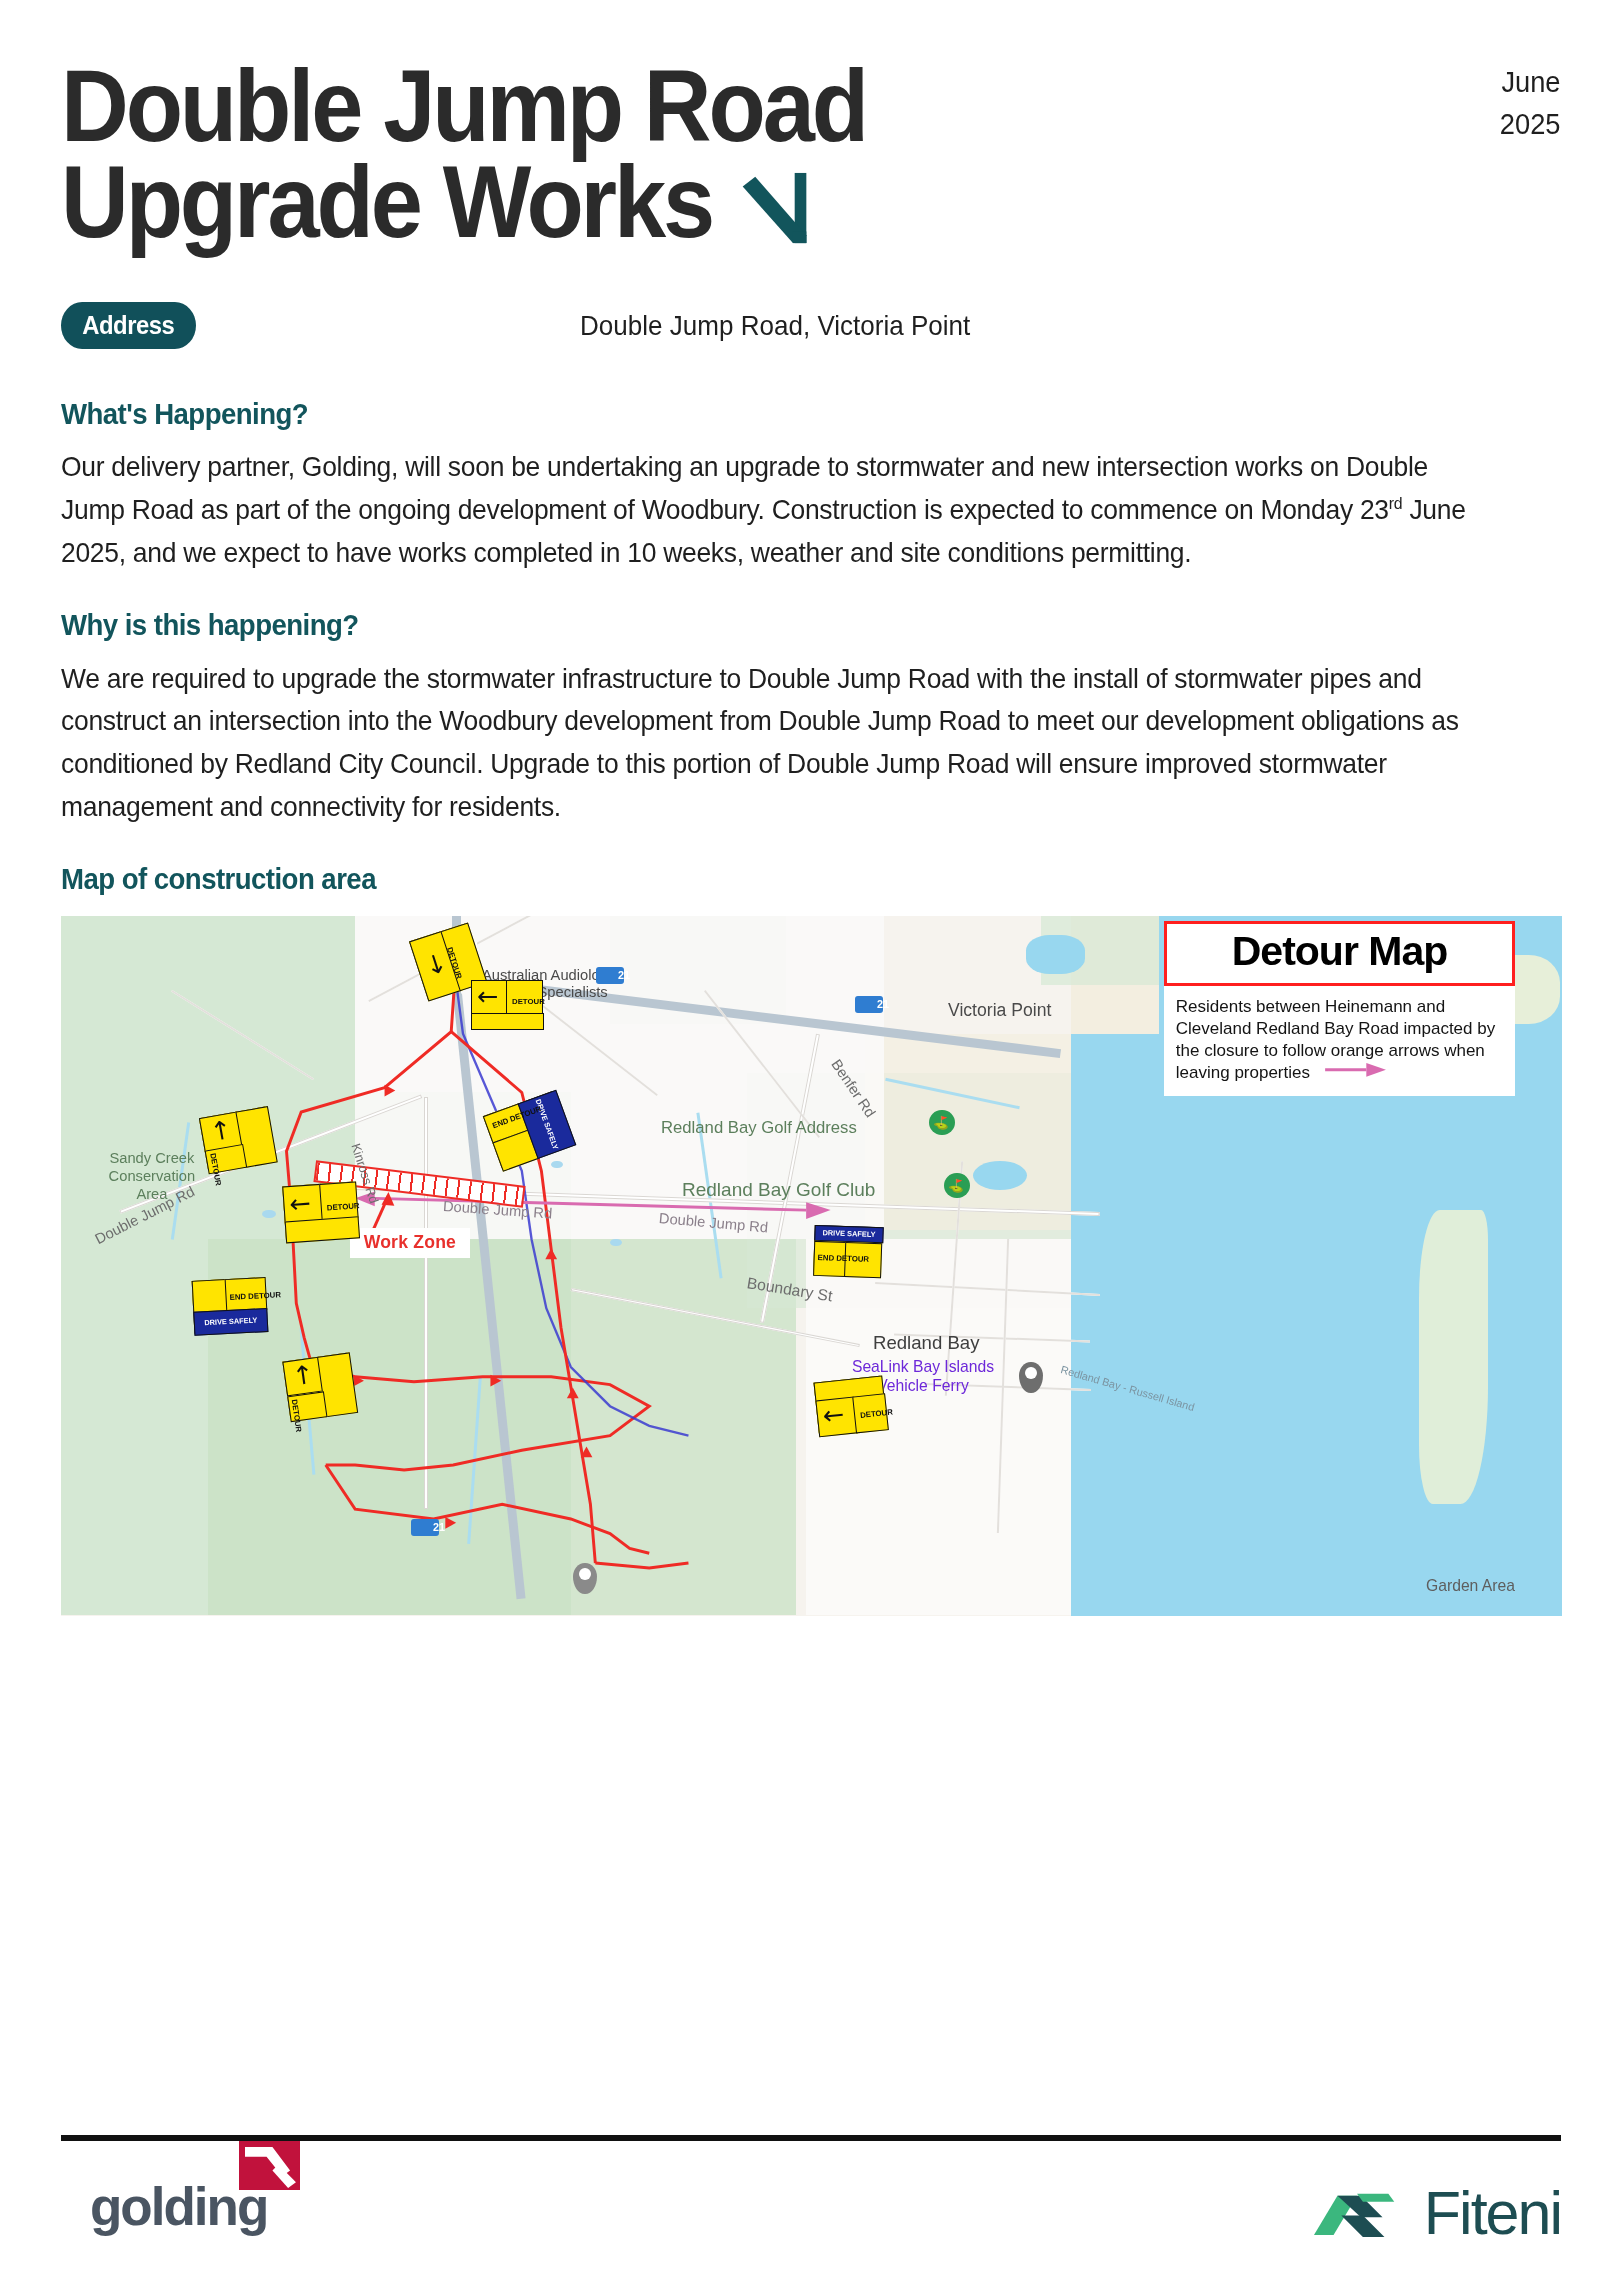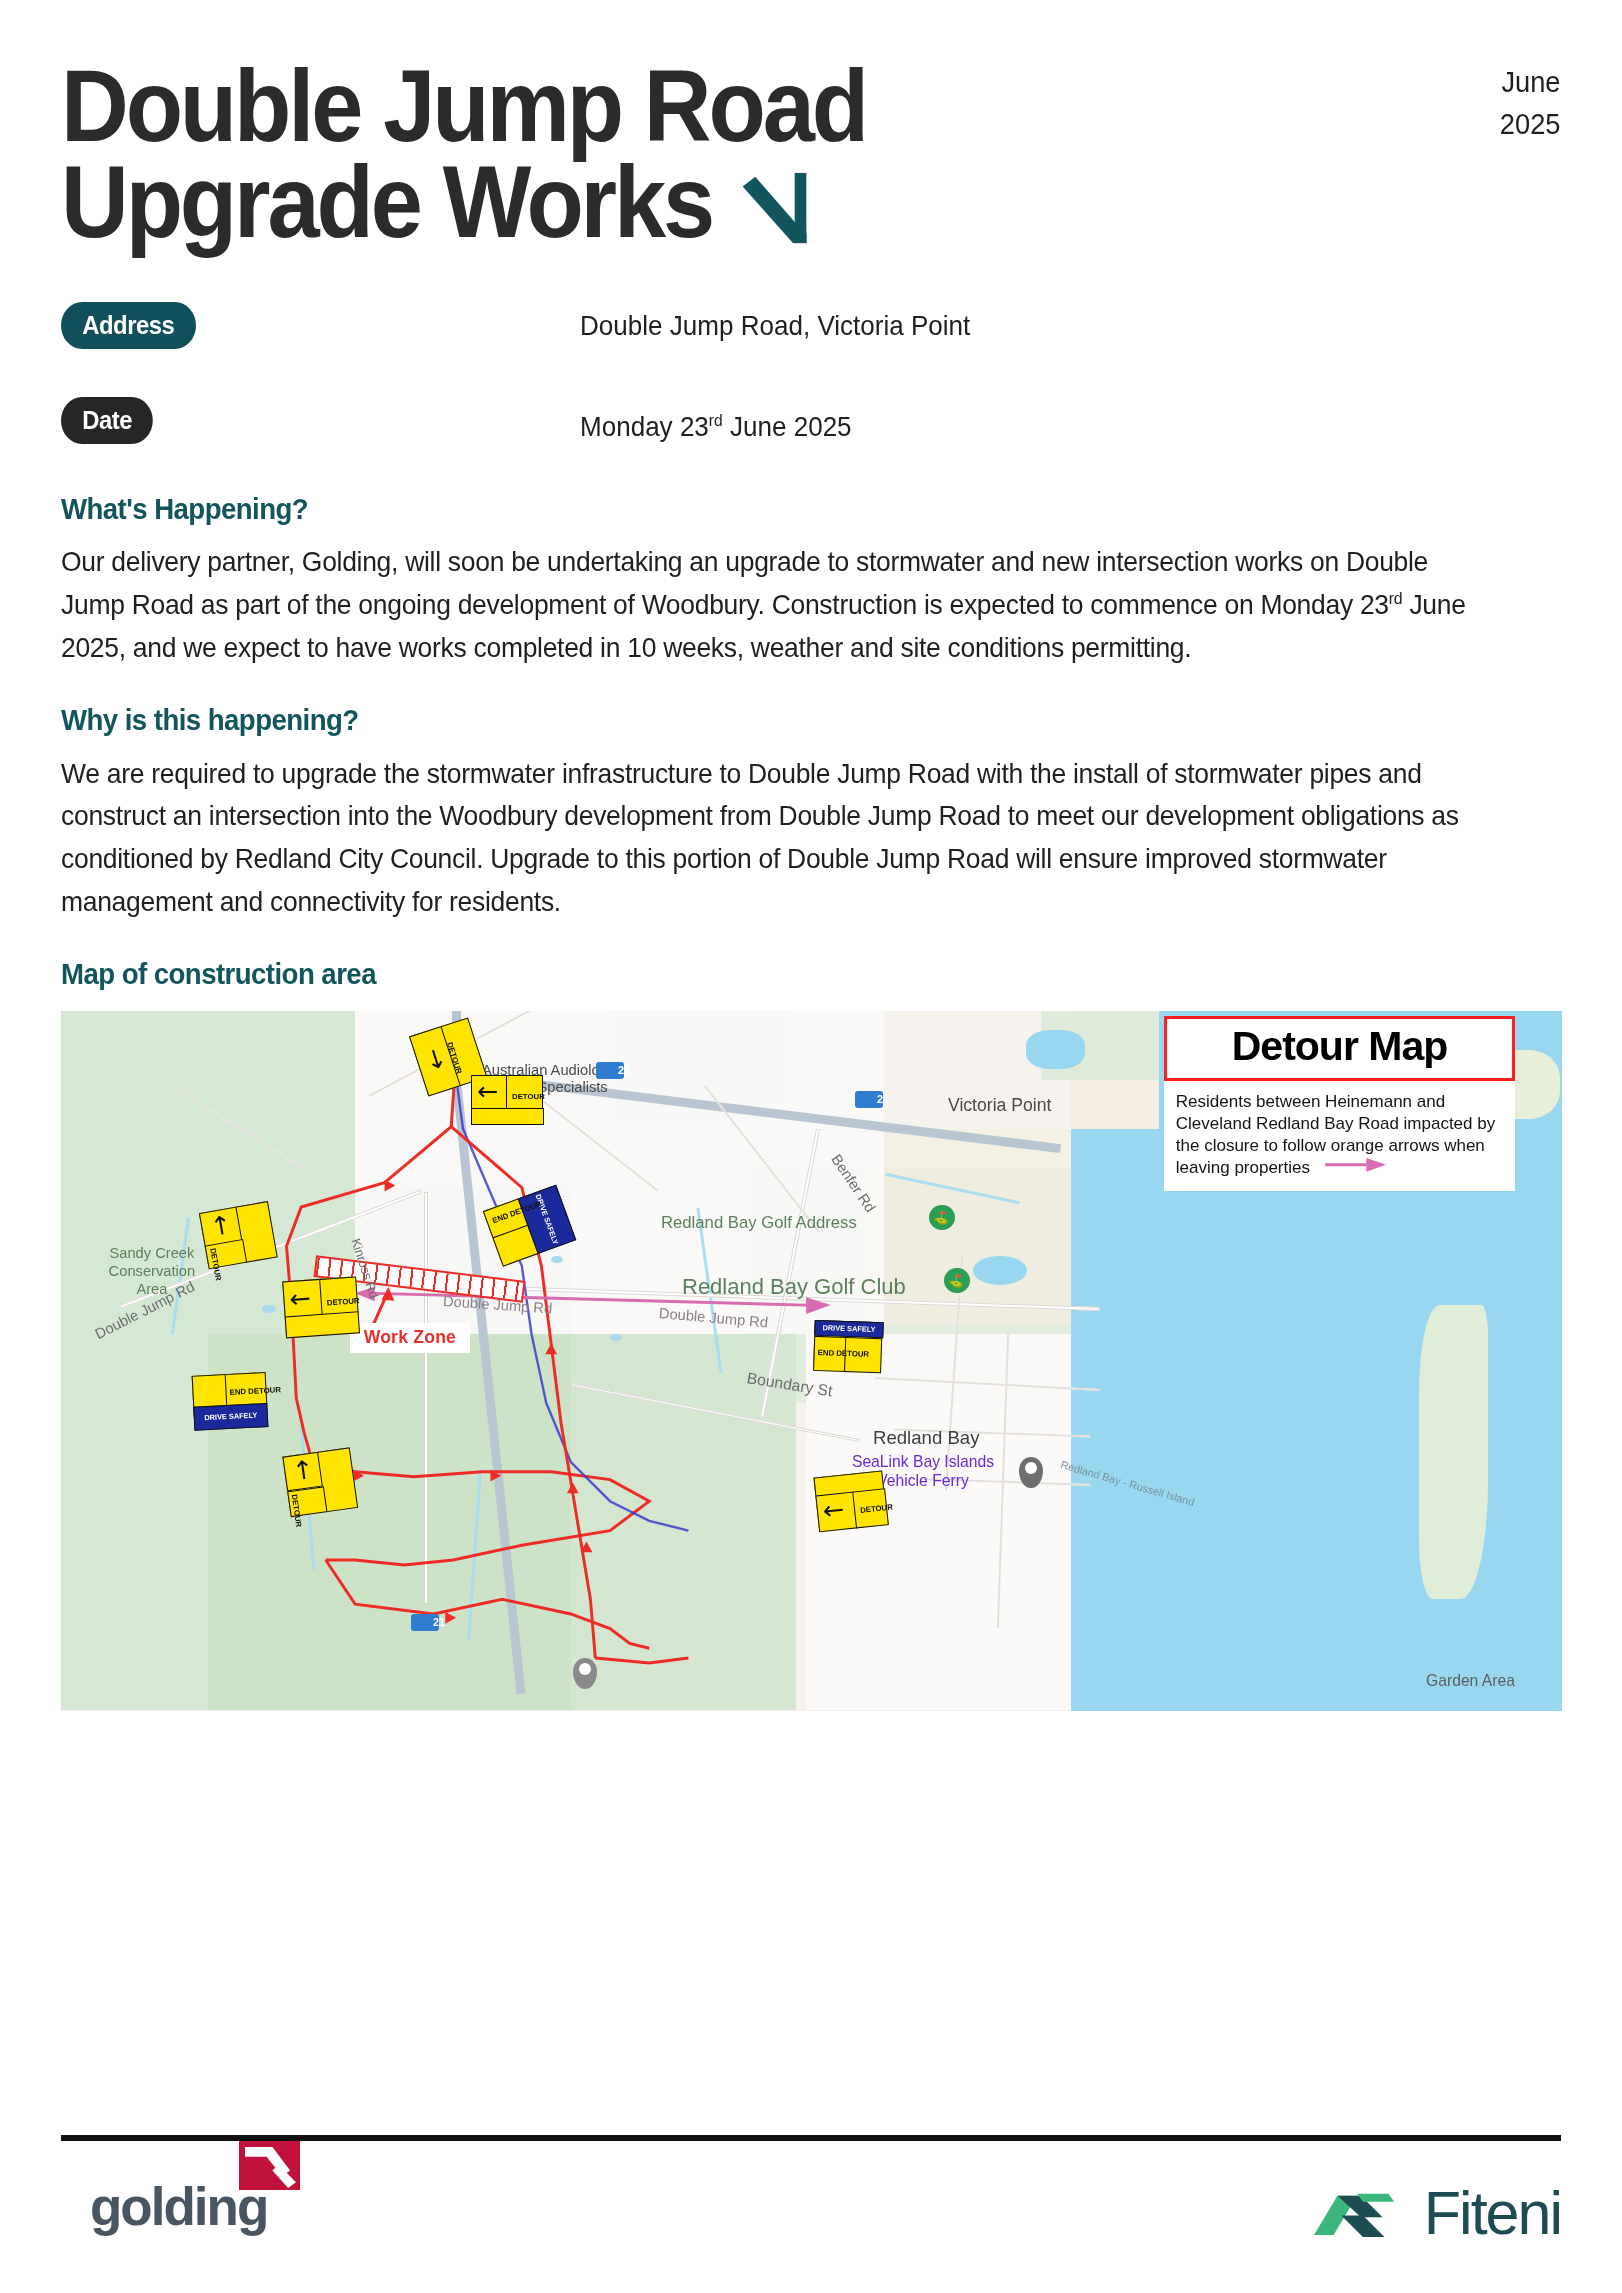--- a/index.html
+++ b/index.html
@@ -202,26 +202,20 @@
 
   <div class="info-block">
 
     <div class="info-row">
       <div class="val-col">
         <span class="pill teal">Address</span>
       </div>
       <div class="info-val">Double Jump Road, Victoria Point</div>
     </div>
 
-    <div class="info-row">
-      <div class="val-col">
-        <span class="pill dark">Date</span>
-      </div>
-      <div class="info-val"><span>Monday 23</span><sup>rd</sup><span> June 2025</span></div>
-    </div>
 
 
   </div>
 
   <div class="body-block">
 
     <h2 class="sect">What's Happening?</h2>
     <p class="para"><span>Our delivery partner, Golding, will soon be undertaking an upgrade to stormwater and new intersection works on Double Jump Road as part of the ongoing development of Woodbury. Construction is expected to commence on Monday 23</span><sup>rd</sup><span> June 2025, and we expect to have works completed in 10 weeks, weather and site conditions permitting.</span></p>
 
     <h2 class="sect">Why is this happening?</h2>
@@ -310,21 +304,21 @@
 
     <div class="mlabel park" style="left:27.4px;top:233px;text-align:center;width:127px;line-height:1.25;">Sandy Creek<br>Conservation<br>Area</div>
     <div class="mlabel rot" style="left:35px;top:316px;transform:rotate(-27deg);">Double Jump Rd</div>
     <div class="mlabel rot" style="left:294px;top:221px;transform:rotate(72deg);font-size:12.7px;">Kinross Rd</div>
     <div class="mlabel rot" style="left:382px;top:282px;transform:rotate(4deg);color:#8a7f8a;">Double Jump Rd</div>
     <div class="mlabel rot" style="left:598px;top:294px;transform:rotate(5deg);color:#8a7f8a;">Double Jump Rd</div>
     <div class="mlabel" style="left:421px;top:51px;line-height:1.2;color:#4a4a4a;">Australian Audiology<br>Hearing Specialists</div>
     <div class="mlabel big" style="left:887px;top:84px;font-weight:400;">Victoria Point</div>
     <div class="mlabel rot" style="left:774px;top:137px;transform:rotate(56deg);">Benfer Rd</div>
     <div class="mlabel park" style="left:600px;top:202px;font-size:16.7px;">Redland Bay Golf Address</div>
-    <div class="mlabel park" style="left:621px;top:263px;font-size:22px;">Redland Bay Golf Club</div>
+    <div class="mlabel park" style="left:621px;top:263px;font-size:19px;">Redland Bay Golf Club</div>
     <div class="mlabel rot" style="left:686px;top:358px;transform:rotate(9deg);font-size:15.7px;">Boundary St</div>
     <div class="mlabel big" style="left:812px;top:416px;font-size:18.6px;color:#3f3f3f;">Redland Bay</div>
     <div class="mlabel" style="left:774px;top:441px;line-height:1.22;font-size:15.7px;color:#6d28d9;text-align:center;width:176px;">SeaLink Bay Islands<br>Vehicle Ferry</div>
     <div class="mlabel rot" style="left:1000px;top:447px;transform:rotate(16deg);font-size:10.8px;color:#7b93a0;">Redland Bay - Russell Island</div>
     <div class="mlabel" style="left:1365px;top:661px;font-size:15.7px;color:#5e5e5e;">Garden Area</div>
 
     <div class="shield" style="left:384px;top:21.6px;">21</div>
     <div class="shield" style="left:535px;top:51px;">21</div>
     <div class="shield" style="left:794px;top:80px;">21</div>
     <div class="shield" style="left:350px;top:603px;">21</div>

